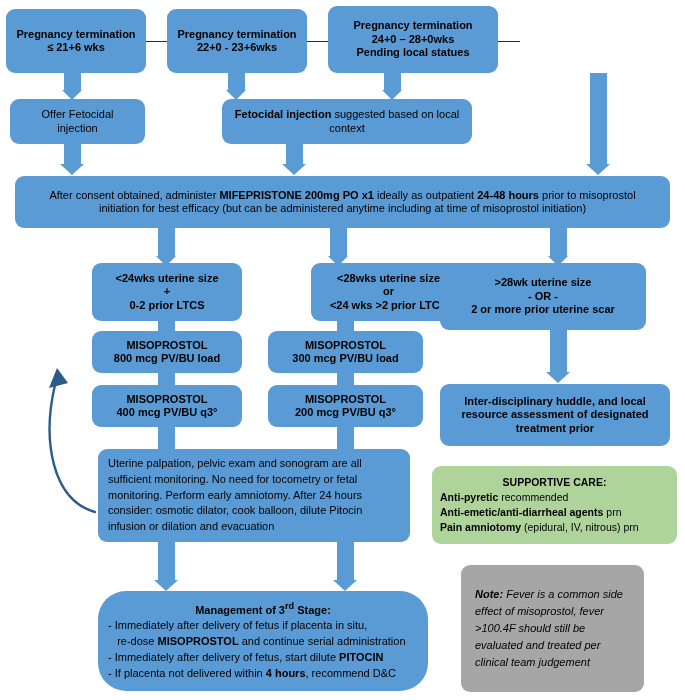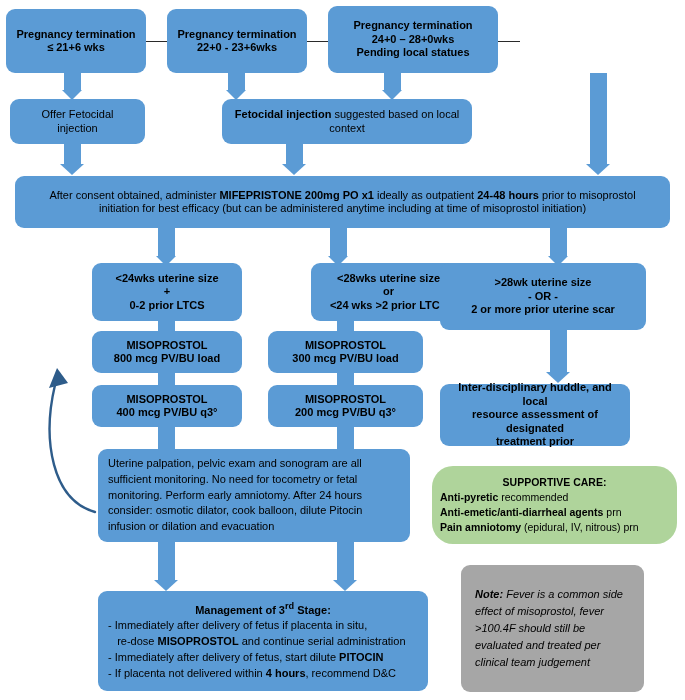--- a/index.html
+++ b/index.html
@@ -5,21 +5,21 @@
   html,body{margin:0;padding:0;background:#ffffff;}
   body{width:685px;height:700px;position:relative;overflow:hidden;
        font-family:"Liberation Sans","DejaVu Sans",sans-serif;
        -webkit-font-smoothing:antialiased;}
   #stage{position:absolute;left:0;top:0;width:685px;height:700px;}
 
   .box{position:absolute;box-sizing:border-box;display:flex;align-items:center;
        justify-content:center;text-align:center;border-radius:9px;
        color:#000000;line-height:1.22;padding:3px 6px;}
   .blue{background:#5B9BD5;}
-  .green{background:#AFD49B;border-radius:21px;}
+  .green{background:#AFD49B;}
   .gray{background:#A6A6A6;}
   .b{font-weight:bold;}
   .i{font-style:italic;}
   .ln{display:block;}
   .txt-left{text-align:left;justify-content:flex-start;}
 
   
   .shaft{position:absolute;background:#5B9BD5;}
   .head{position:absolute;width:0;height:0;border-left:12px solid transparent;
         border-right:12px solid transparent;border-top:11px solid #5B9BD5;}
@@ -160,21 +160,21 @@
     <span>
       <span class="ln">MISOPROSTOL</span>
       <span class="ln">200 mcg PV/BU q3°</span>
     </span>
   </div>
   <div class="shaft" style="left:337px;top:427px;width:17px;height:22px;"></div>
 
   <div class="shaft" style="left:550px;top:330px;width:17px;height:42px;"></div>
   <div class="head" style="left:546px;top:372px;"></div>
 
-  <div class="box blue b" style="left:440px;top:384px;width:190px;height:62px;font-size:11px;">
+  <div class="box blue b" style="left:440px;top:384px;width:230px;height:62px;font-size:11px;">
     <span>
       <span class="ln">Inter-disciplinary huddle, and local</span>
       <span class="ln">resource assessment of designated</span>
       <span class="ln">treatment prior</span>
     </span>
   </div>
 
   <div class="box blue txt-left" style="left:98px;top:449px;width:312px;height:93px;font-size:11px;padding:6px 10px;line-height:1.42;">
     <span>Uterine palpation, pelvic exam and sonogram are all sufficient monitoring.  No need for tocometry or fetal monitoring.  Perform early amniotomy.  After 24 hours consider: osmotic dilator, cook balloon, dilute Pitocin infusion or dilation and evacuation</span>
   </div>
@@ -193,21 +193,21 @@
       <span class="b">Note:</span><span> Fever is a common side effect of misoprostol, fever &gt;100.4F should still be evaluated and treated per clinical team judgement</span>
     </span>
   </div>
 
   <div class="shaft" style="left:158px;top:542px;width:17px;height:38px;"></div>
   <div class="head" style="left:154px;top:580px;"></div>
 
   <div class="shaft" style="left:337px;top:542px;width:17px;height:38px;"></div>
   <div class="head" style="left:333px;top:580px;"></div>
 
-  <div class="box blue txt-left" style="left:98px;top:591px;width:330px;height:100px;font-size:11px;padding:6px 10px;line-height:1.45;">
+  <div class="box blue txt-left" style="left:98px;top:591px;width:330px;height:100px;font-size:11px;padding:6px 10px;line-height:1.45;border-radius:28px;">
     <span style="display:block;width:100%;">
       <span class="ln b" style="text-align:center;"><span>Management of 3</span><sup>rd</sup><span> Stage:</span></span>
       <span class="ln">- Immediately after delivery of fetus if placenta in situ,</span>
       <span class="ln"><span style="white-space:pre">   re-dose </span><span class="b">MISOPROSTOL</span><span> and continue serial administration</span></span>
       <span class="ln"><span>- Immediately after delivery of fetus, start dilute </span><span class="b">PITOCIN</span></span>
       <span class="ln"><span>- If placenta not delivered within </span><span class="b">4 hours</span><span>, recommend D&amp;C</span></span>
     </span>
   </div>
 
   <svg class="overlay" viewBox="0 0 685 700">

